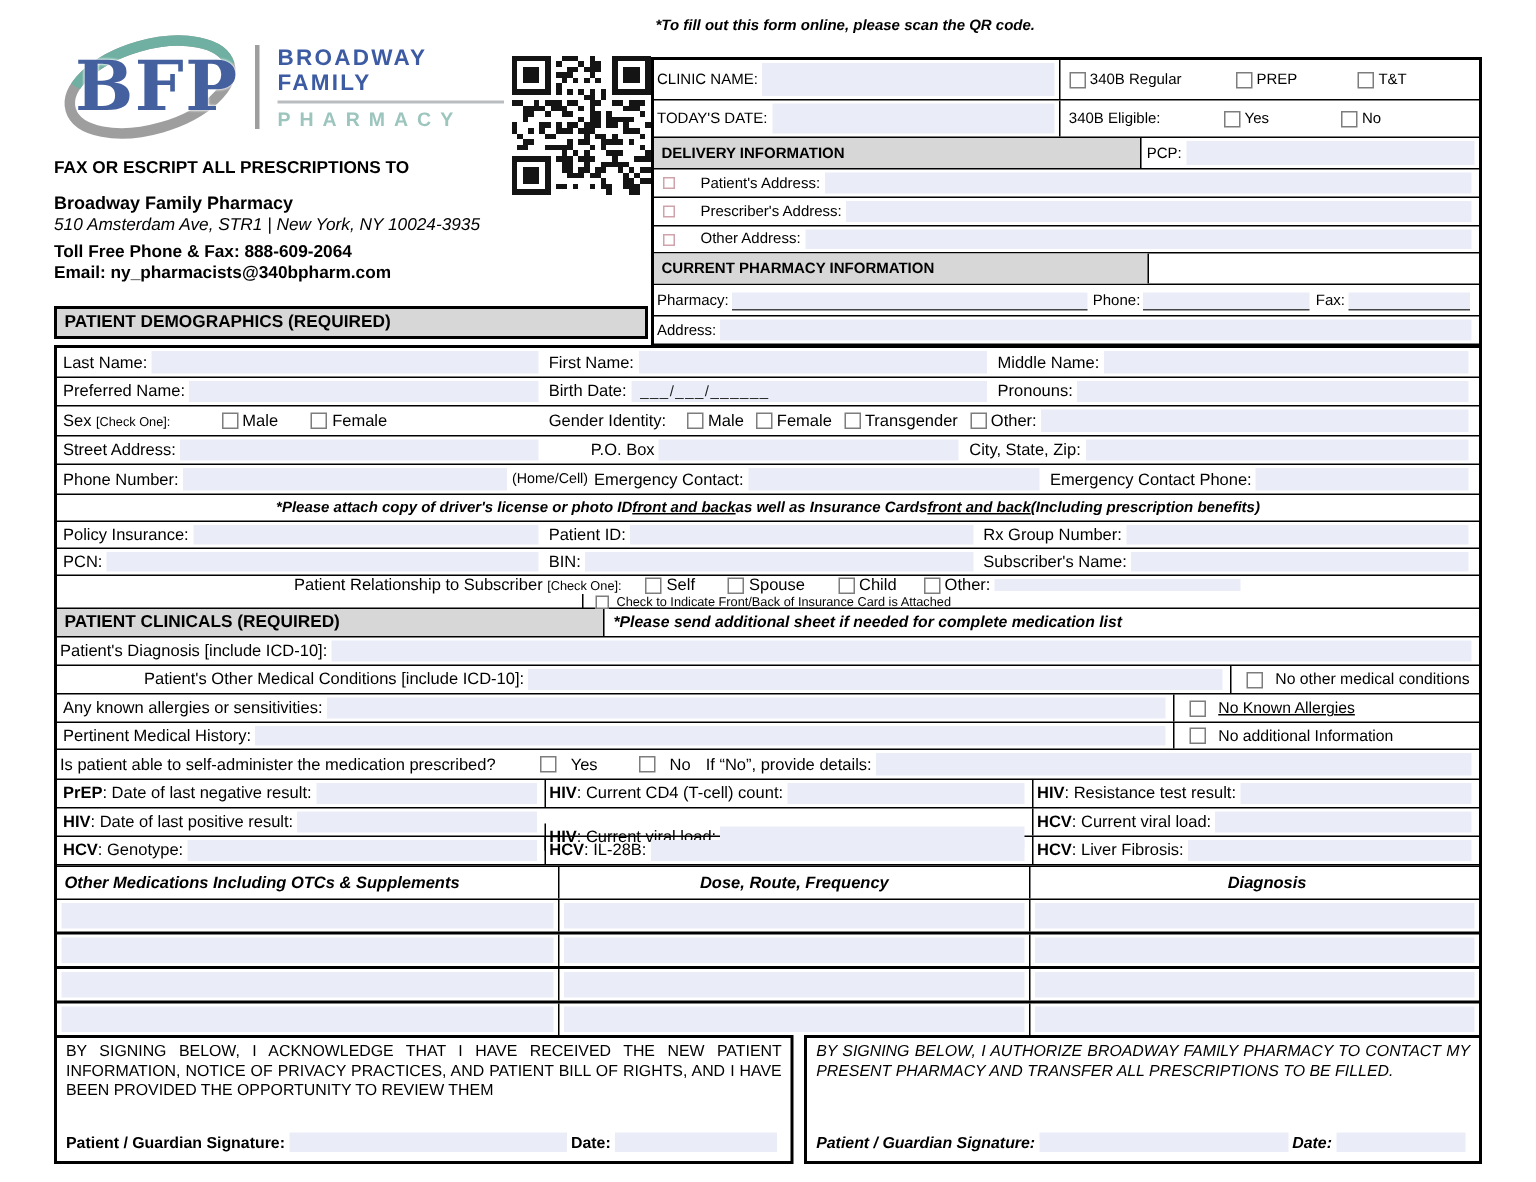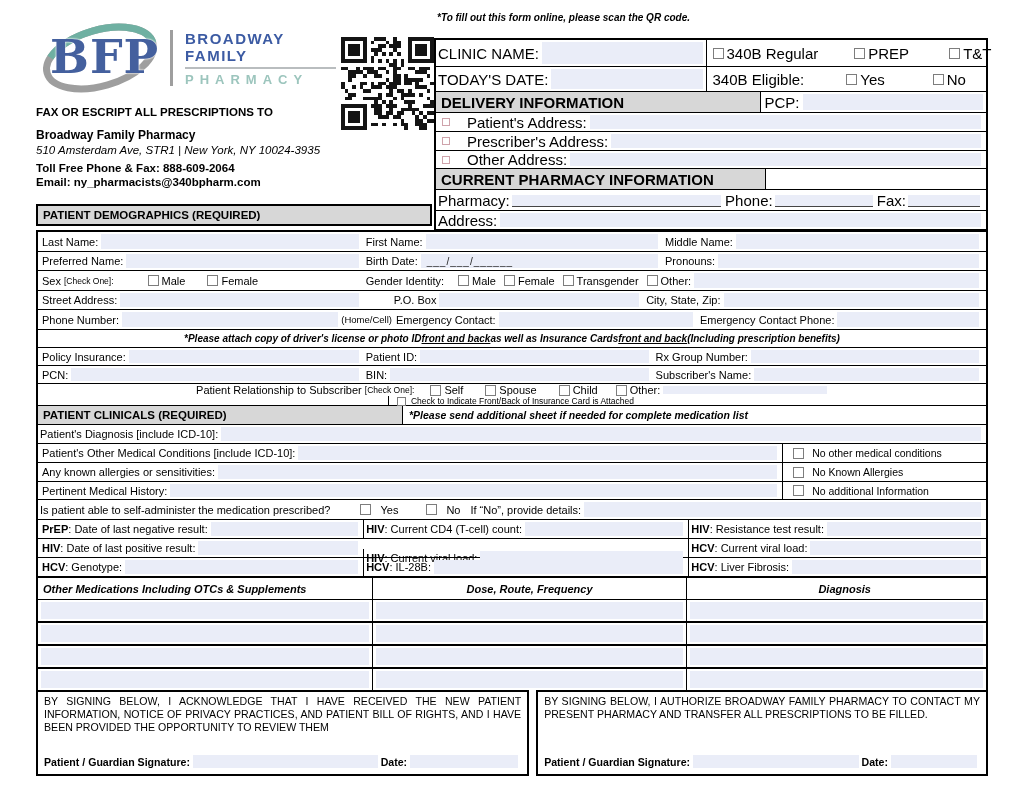--- a/index.html
+++ b/index.html
@@ -32,21 +32,21 @@
   .in.fixed{flex:none;}
   .ul{background:#eaedf8;border-bottom:1px solid #444;height:11px;align-self:flex-end;margin:0 4px 3px 2px;}
   .cb{width:11px;height:11px;background:#fff;border:1.5px solid #7d7d7d;display:inline-block;flex:none;margin:0 3px 0 0;box-sizing:border-box;}
   .cb.sm{width:9px;height:9px;border-width:1px;}
   .cb.pink{width:8px;height:8px;border:1px solid #cfa3ab;}
   .lbl{white-space:nowrap;}
   .small{font-size:8.5px;white-space:nowrap;}
   .grayhdr{background:#d7d7d7;font-weight:bold;}
 
   
-  .toptable{left:434px;top:38px;width:554px;border:2px solid #000;box-sizing:border-box;font-size:15px;}
+  .toptable{left:434px;top:38px;width:554px;border:2px solid #000;box-sizing:border-box;font-size:10px;}
   .tr-row{display:flex;align-items:center;border-bottom:1px solid #000;box-sizing:border-box;padding:0 2px;position:relative;}
   .tr-row:last-child{border-bottom:none;}
   .sect{display:flex;align-items:center;height:100%;box-sizing:border-box;}
   .b-l{border-left:1px solid #000;}
 
   
   .demo-hdr{left:36px;top:204px;width:396px;height:22px;border:2px solid #000;box-sizing:border-box;display:flex;align-items:center;padding-left:5px;font-size:11.5px;}
 
   
   .lower{left:36px;top:230px;width:952px;}
@@ -62,21 +62,21 @@
   .mrow:first-child{border-bottom:1.5px solid #000;text-align:right;}
   .mcell{box-sizing:border-box;display:flex;align-items:center;}
   .mcell + .mcell{border-left:1.5px solid #000;}
   .mh{font-weight:bold;font-style:italic;font-size:11px;height:21px;}
   .mc{height:21px;}
 
   
   .sigs{display:flex;gap:7px;margin-top:0;}
   .sigbox{border:2px solid #000;box-sizing:border-box;height:86px;padding:3px 6px 4px 6px;display:flex;flex-direction:column;justify-content:space-between;}
   .sigbox.left{width:51.8%;flex:none;}
-  .sigbox.right{flex:1;}
+  .sigbox.right{flex:1;font-style:italic;}
   .sigtext{font-size:10.6px;line-height:1.24;text-align:justify;}
   .sigline{display:flex;align-items:center;font-size:10.6px;font-weight:bold;height:17px;}
 </style>
 </head>
 <body>
 
 <div class="abs logo-wrap">
   <div class="bfp-mark">
     <svg width="128" height="84" viewBox="0 0 128 84">
       <ellipse cx="64" cy="42" rx="55" ry="28" fill="none" stroke="#9e9e9e" stroke-width="7" transform="rotate(-16 64 42)"></ellipse>
@@ -536,36 +536,36 @@
       <span>*Please send additional sheet if needed for complete medication list</span>
     </div>
   </div>
 
   <div class="r" style="height:19px;">
     <span class="lbl">Patient's Diagnosis [include ICD-10]:</span>
     <span class="in"></span>
   </div>
 
   <div class="r" style="height:19px;padding:0;">
-    <div class="cell" style="width:78.5%;padding-left:4px;">
+    <div class="cell" style="width:78.5%;padding-left:20px;margin-left:38px;">
       <span class="lbl">Patient's Other Medical Conditions [include ICD-10]:</span>
       <span class="in"></span>
     </div>
     <div class="cell b-l" style="flex:1;font-size:10.5px;">
       <span class="cb" style="margin:0 8px 0 8px;"></span>
       <span class="lbl">No other medical conditions</span>
     </div>
   </div>
 
   <div class="r" style="height:19px;padding:0;">
     <div class="cell" style="width:78.5%;padding-left:4px;">
       <span class="lbl">Any known allergies or sensitivities:</span>
       <span class="in"></span>
     </div>
-    <div class="cell b-l" style="flex:1;font-size:10.5px;">
+    <div class="cell b-l" style="flex:1;font-size:10.5px;text-decoration:underline;">
       <span class="cb" style="margin:0 8px 0 8px;"></span>
       <span class="lbl">No Known Allergies</span>
     </div>
   </div>
 
   <div class="r" style="height:18px;padding:0;">
     <div class="cell" style="width:78.5%;padding-left:4px;">
       <span class="lbl">Pertinent Medical History:</span>
       <span class="in"></span>
     </div>

